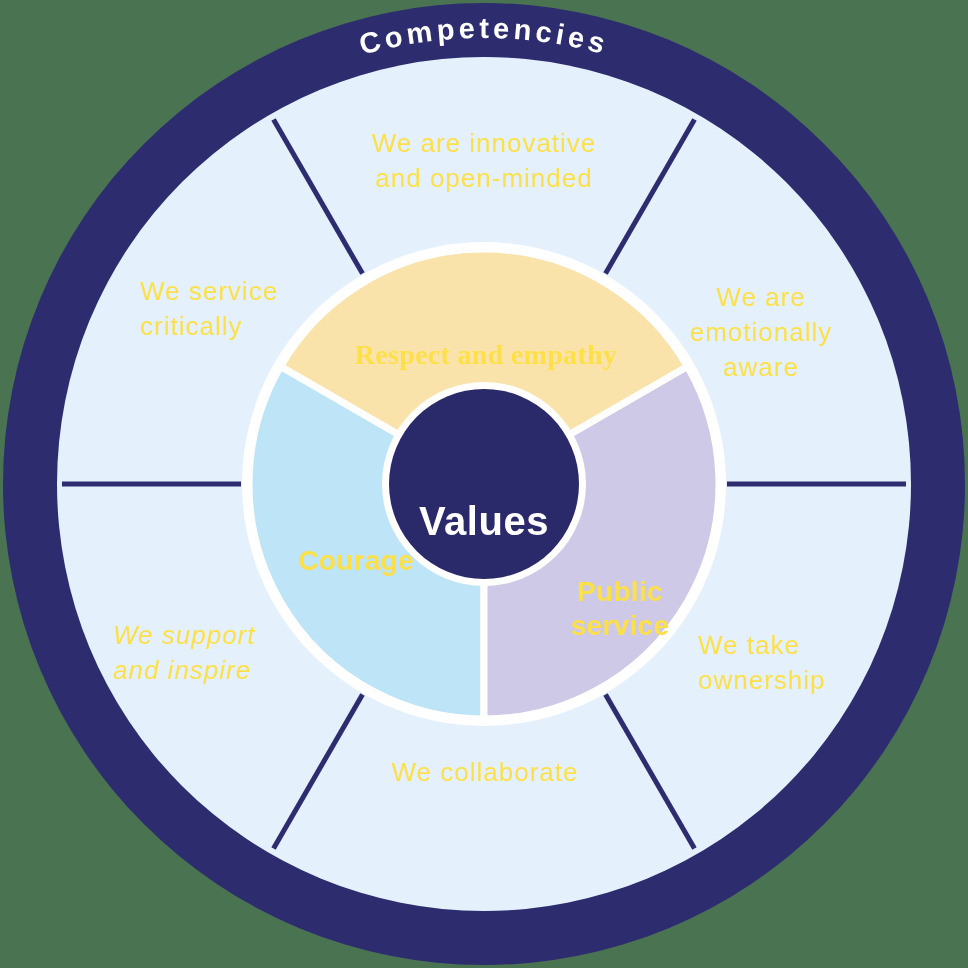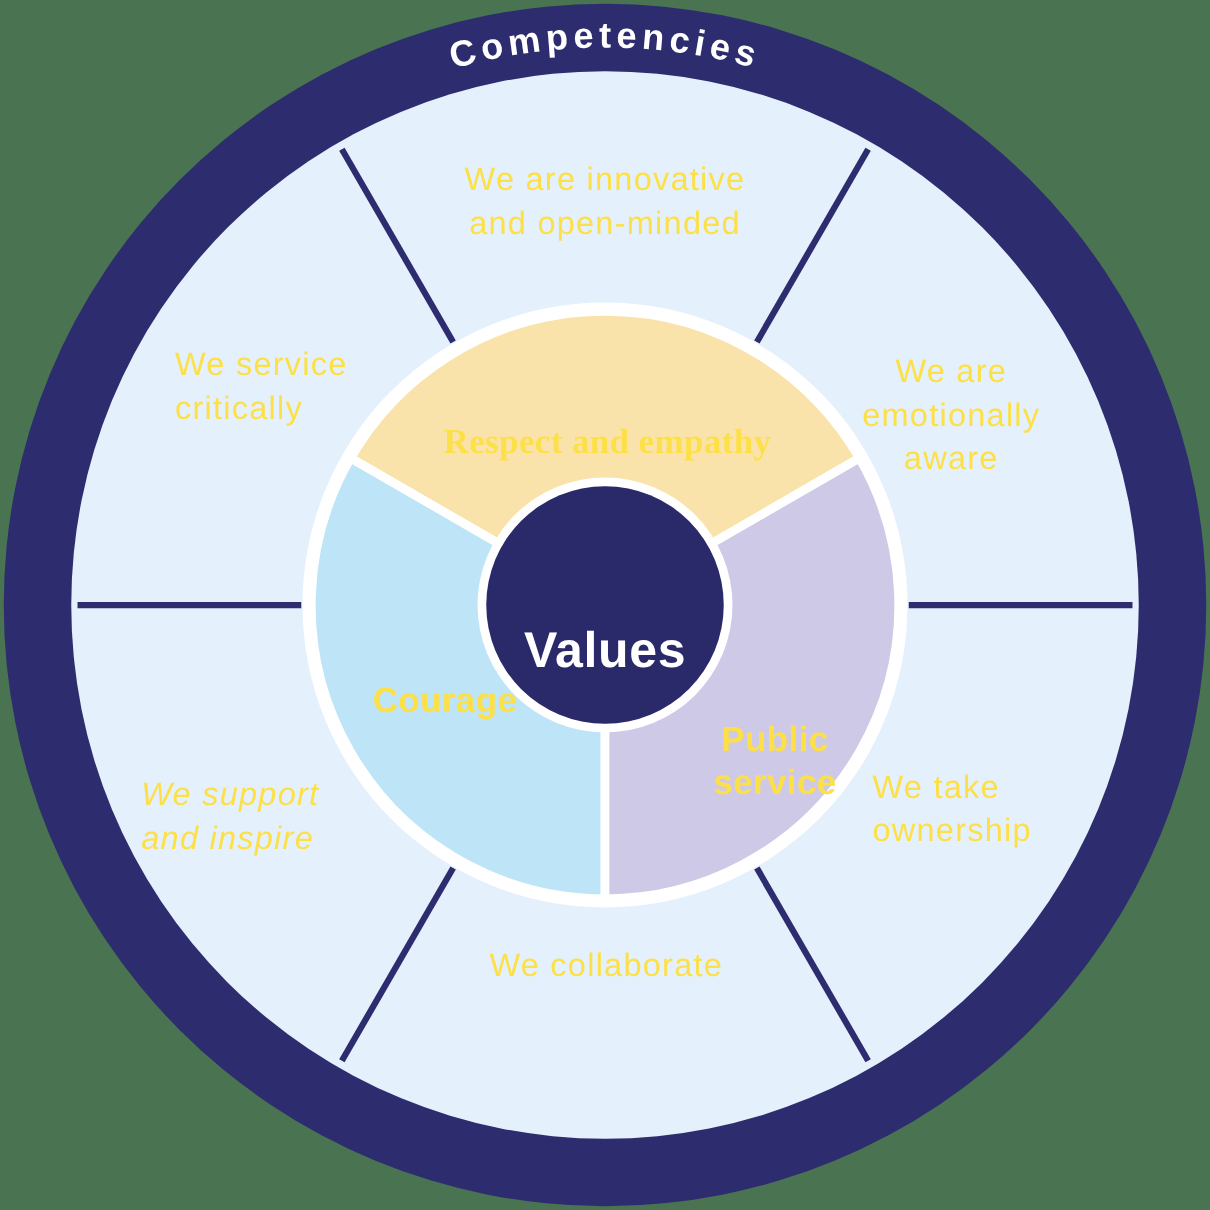--- a/index.html
+++ b/index.html
@@ -30,21 +30,21 @@
     letter-spacing:1px;
   }
   .lbl-center{transform:translate(-50%,-50%);text-align:center;}
   .lbl-bold{font-weight:bold;font-size:28px;line-height:33px;letter-spacing:0.3px;}
 
   .lbl-top{left:484px;top:161px;}
   .lbl-topleft{left:140px;top:274px;}
   .lbl-topright{left:761px;top:332px;}
   .lbl-botleft{left:113px;top:618px;font-style:italic;}
   .lbl-bottom{left:485px;top:772px;}
-  .lbl-botright{left:698px;top:612px;}
+  .lbl-botright{left:698px;top:628px;}
 
   .lbl-respect{left:486px;top:354px;font-family:Liberation Serif, serif;}
   .lbl-courage{left:341px;top:560px;margin-left:15px;}
   .lbl-public{left:620px;top:577px;line-height:34px;margin-top:32px;}
   .lbl-values{
     left:484px;top:485px;
     color:#ffffff;
     font-size:40px;
     letter-spacing:0.5px;
     margin-top:36px;

